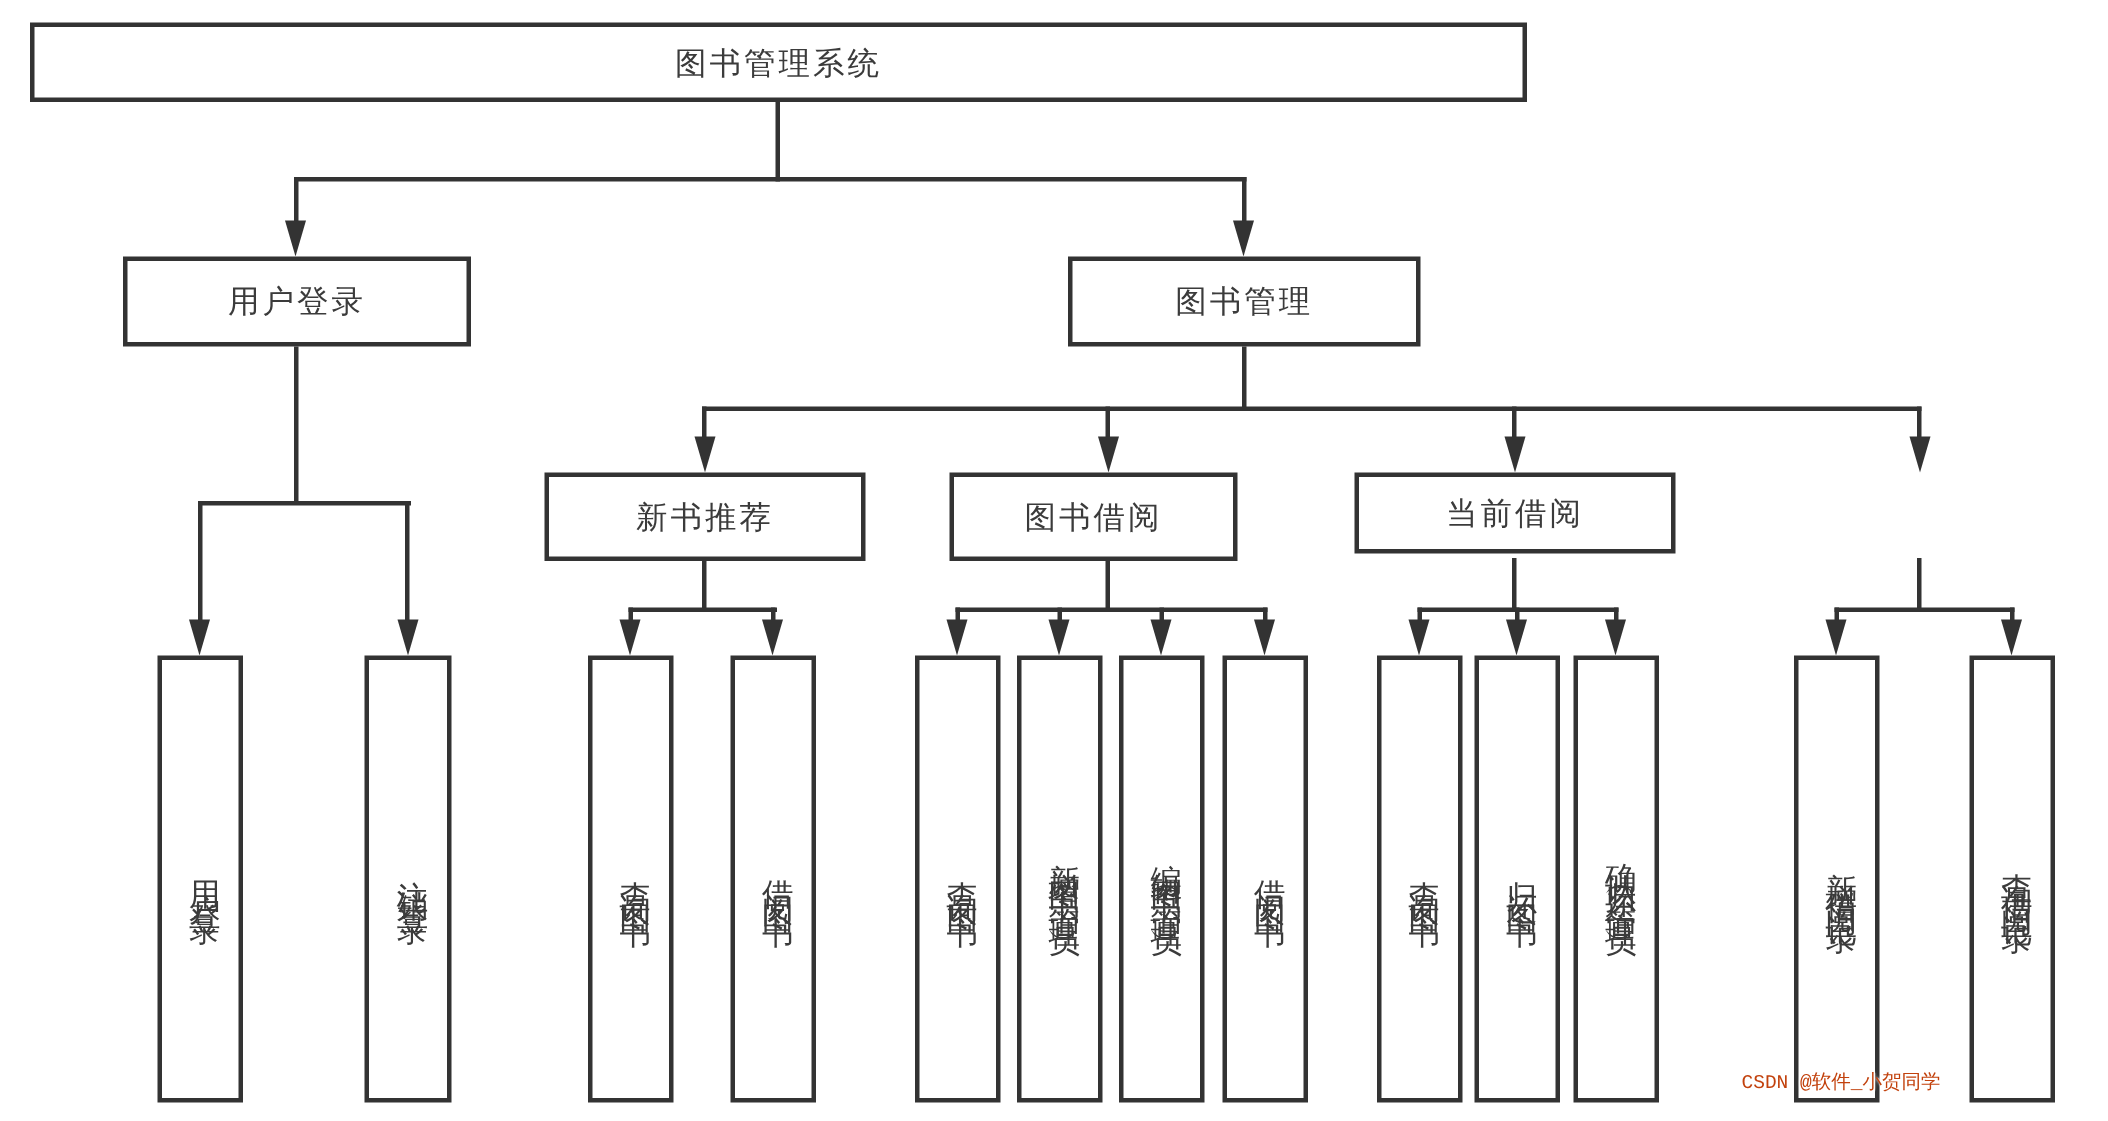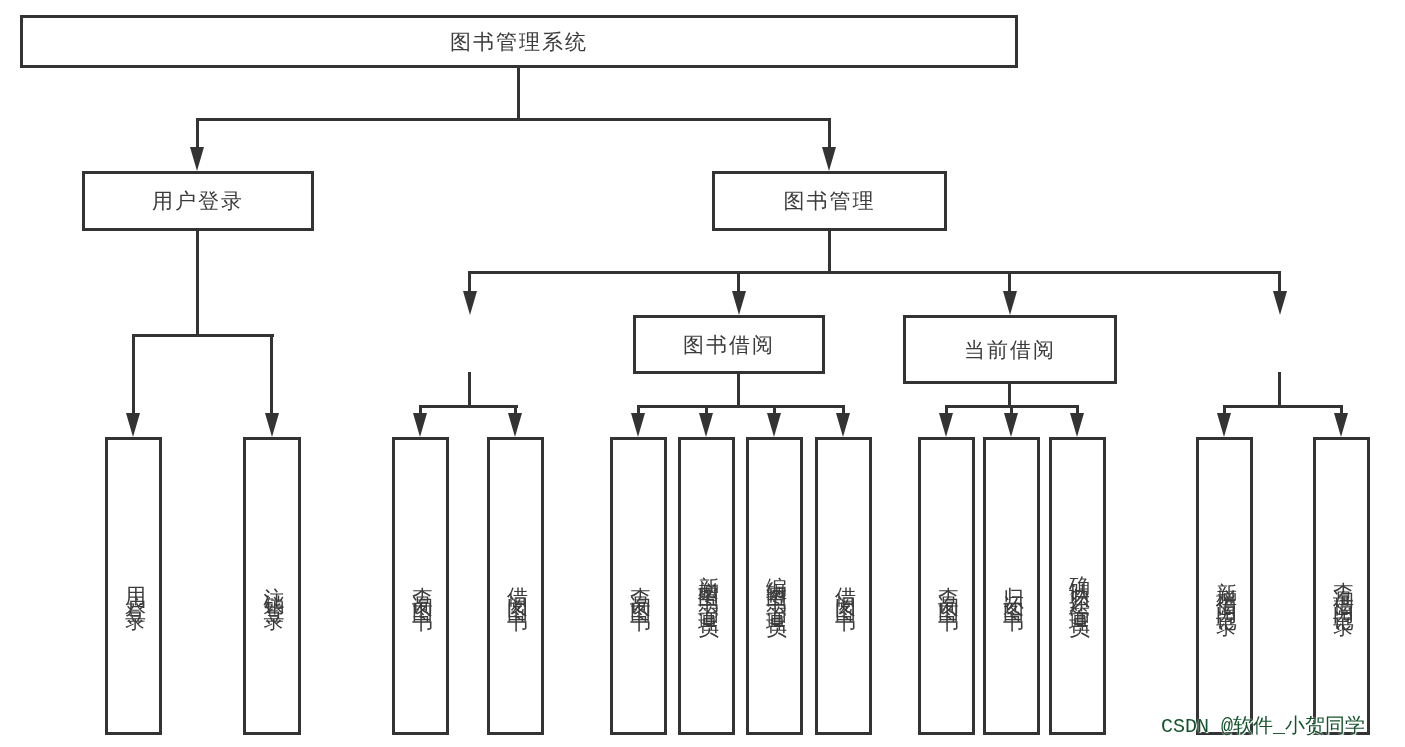--- a/index.html
+++ b/index.html
@@ -42,22 +42,22 @@
     width: 0; height: 0;
     border-left: 7px solid transparent;
     border-right: 7px solid transparent;
     border-top: 24px solid #333333;
     z-index: 1;
   }
   .watermark {
     position: absolute;
     left: 1161px;
     top: 712px;
-    font-size: 20px;
-    color: #14532d;
+    font-size: 13px;
+    color: #c2410c;
     text-shadow: 0 0 2px #ffffff, 1px 1px 1px #ffffff;
     white-space: nowrap;
     z-index: 9;
   }
 </style>
 </head>
 <body>
 
 <div class="stage">
 
@@ -124,24 +124,27 @@
     <span class="hlabel">图书管理系统</span>
   </div>
 
   <div class="box" style="left:82px;top:171px;width:232px;height:60px">
     <span class="hlabel">用户登录</span>
   </div>
   <div class="box" style="left:712px;top:171px;width:235px;height:60px">
     <span class="hlabel">图书管理</span>
   </div>
 
+  <div class="box" style="left:363px;top:315px;width:214px;height:59px">
+    <span class="hlabel">新书推荐</span>
+  </div>
   <div class="box" style="left:633px;top:315px;width:192px;height:59px">
     <span class="hlabel">图书借阅</span>
   </div>
-  <div class="box" style="left:903px;top:315px;width:214px;height:69px">
+  <div class="box" style="left:903px;top:315px;width:214px;height:54px">
     <span class="hlabel">当前借阅</span>
   </div>
 
   <div class="box" style="left:105px;top:437px;width:57px;height:298px">
     <span class="vtext">用户登录</span>
   </div>
   <div class="box" style="left:243px;top:437px;width:58px;height:298px">
     <span class="vtext">注销登录</span>
   </div>
 

